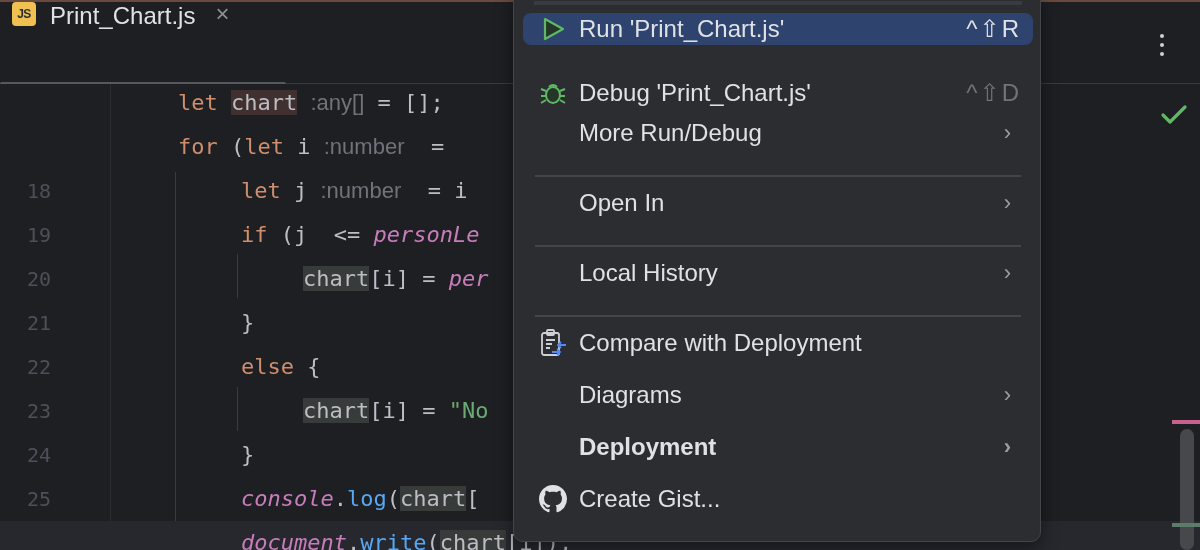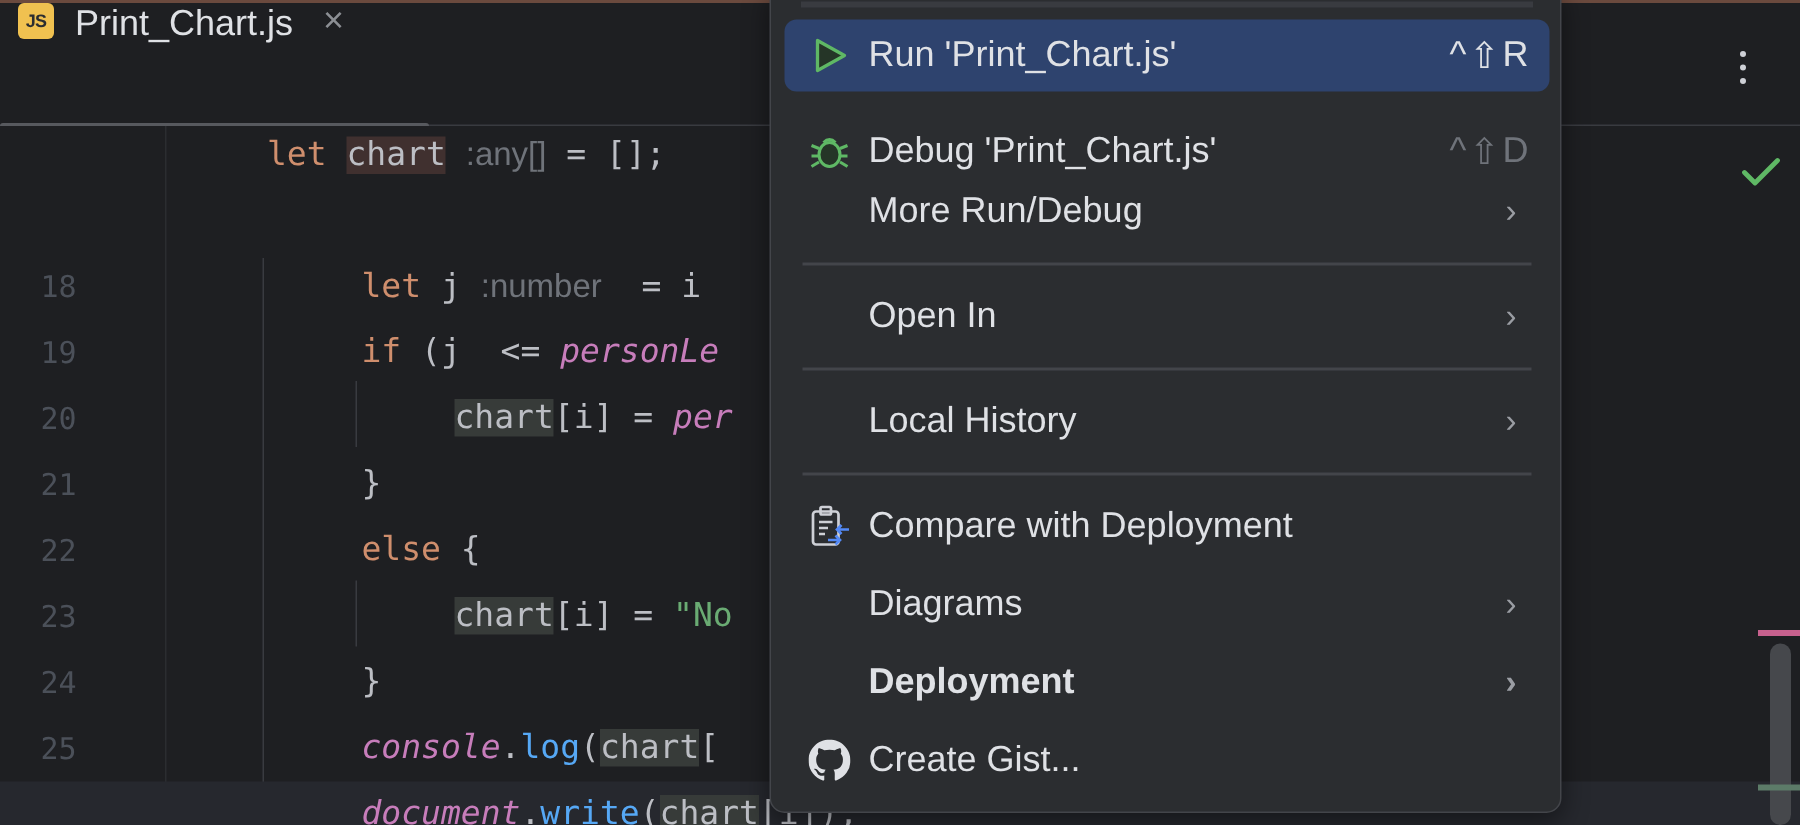--- a/index.html
+++ b/index.html
@@ -35,21 +35,21 @@
   .guide { position: absolute; width: 1px; background: #393b40; }
 
   .check-icon { position: absolute; left: 1160px; top: 18px; }
   .scroll-thumb { position: absolute; left: 1180px; top: 345px; width: 14px; height: 121px; border-radius: 7px; background: #46484c; }
   .mark-pink { position: absolute; left: 1172px; top: 336px; width: 28px; height: 4px; background: #c7618e; }
   .mark-green { position: absolute; left: 1172px; top: 439px; width: 28px; height: 4px; background: #5c7b68; }
 
   
   .menu { position: absolute; left: 513px; top: -10px; width: 528px; height: 552px; background: #2b2d30; border: 1px solid #43454a; border-radius: 10px; box-shadow: 0 6px 18px rgba(0,0,0,0.45); }
   .menu-topline { position: absolute; left: 20px; top: 10px; width: 488px; height: 4px; background: #393b40; }
-  .mi { position: absolute; left: 9px; width: 510px; height: 48px; display: flex; align-items: center; border-radius: 8px; }
+  .mi { position: absolute; left: 9px; width: 510px; height: 32px; display: flex; align-items: center; border-radius: 8px; }
   .mi.selected { background: #2e436e; }
   .mi-icon { position: absolute; left: 14px; width: 32px; height: 32px; display: flex; align-items: center; justify-content: center; }
   .mi-label { position: absolute; left: 56px; font-size: 24px; color: #dfe1e5; }
   .mi-shortcut { position: absolute; right: 14px; font-size: 24px; color: #dfe1e5; display: flex; align-items: center; gap: 2px; }
   .mi-shortcut.dim { color: #6f737a; }
   .mi-chev { position: absolute; right: 22px; color: #9a9da3; font-size: 22px; }
   .sep { position: absolute; left: 21px; width: 486px; height: 2px; background: #43454a; }
 </style>
 </head>
 <body>
@@ -76,20 +76,21 @@
   <div class="guide" style="left:175px; top:88px; height:378px;"></div>
   <div class="guide" style="left:237px; top:170px; height:44px;"></div>
   <div class="guide" style="left:237px; top:303px; height:44px;"></div>
 
   <div class="line" style="top:-3px;">
     <span class="code" style="left:178px;"><span class="kw">let</span> <span class="hl-write">chart</span> <span class="hint">:any[]</span><span> = [];</span></span>
   </div>
 
   <div class="line" style="top:41px;">
     <span class="ln">18</span>
+    <span class="code" style="left:178px;"><span class="kw">for</span><span> (</span><span class="kw">let</span><span> i </span><span class="hint">:number</span><span>  = </span></span>
   </div>
 
   <div class="line" style="top:85px;">
     <span class="ln">19</span>
     <span class="code" style="left:241px;"><span class="kw">let</span><span> j </span><span class="hint">:number</span><span>  = i</span></span>
   </div>
 
   <div class="line" style="top:129px;">
     <span class="ln">20</span>
     <span class="code" style="left:241px;"><span class="kw">if</span><span> (j  &lt;= </span><span class="glob">personLe</span></span>

